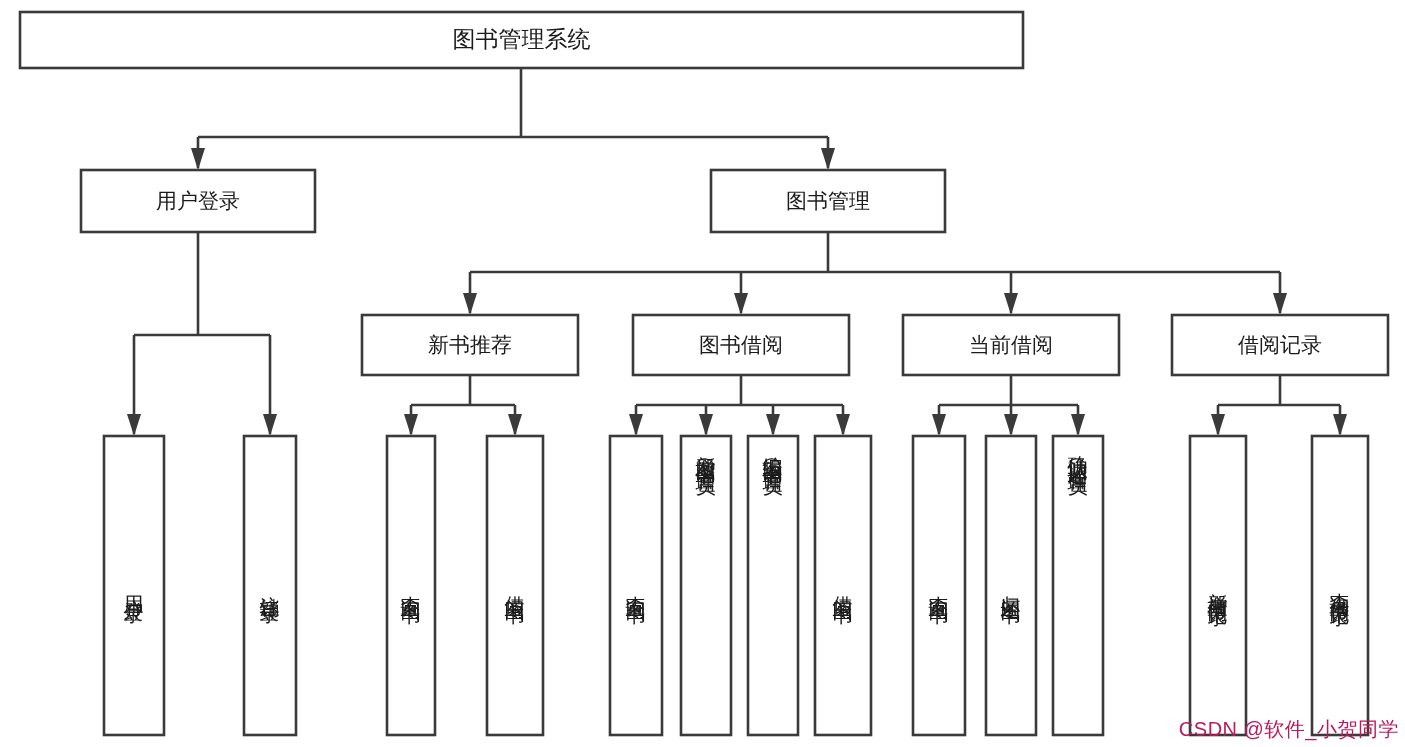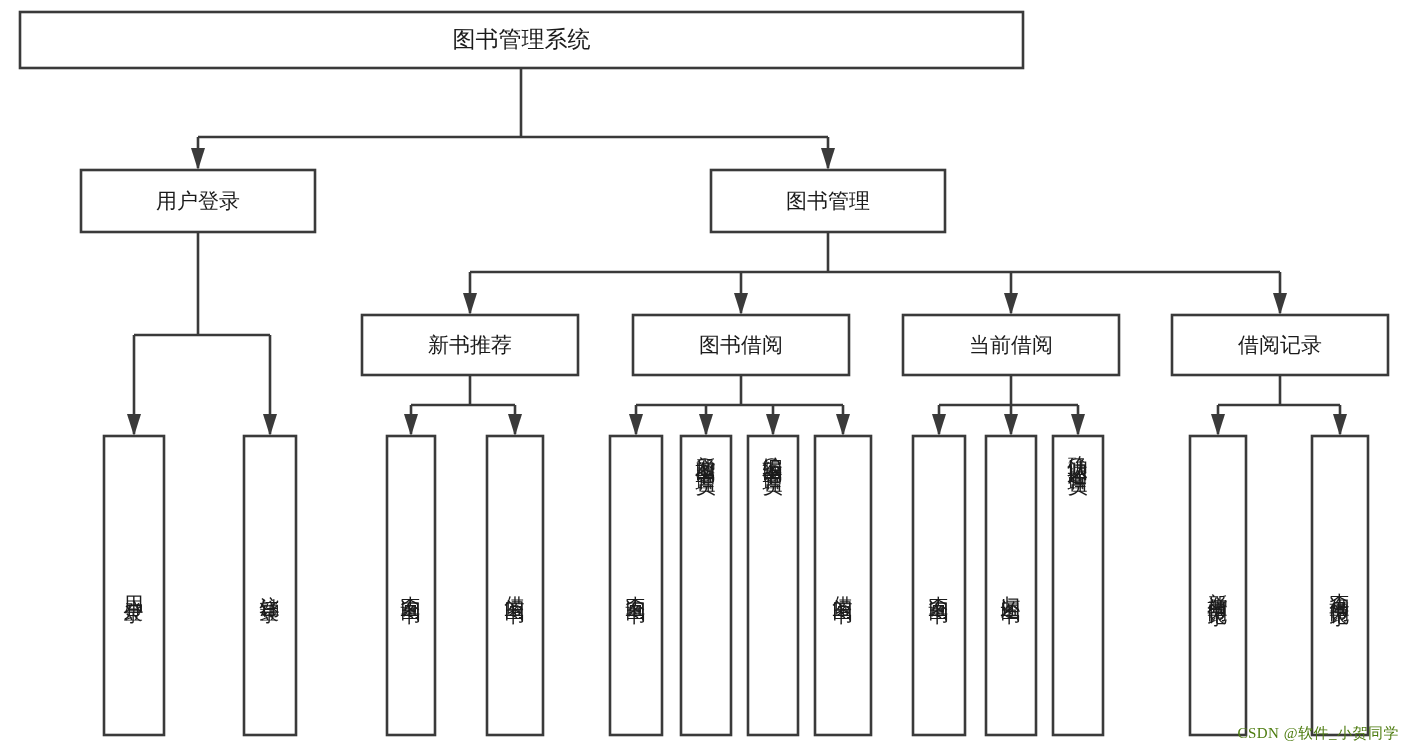--- a/index.html
+++ b/index.html
@@ -35,23 +35,23 @@
     align-items:center;
     justify-content:flex-start;
     white-space:nowrap;
     pointer-events:none;
   }
   .vtext.center{justify-content:center;}
   .vtext.top{justify-content:flex-start;padding-top:4px;box-sizing:border-box;}
   .watermark{
     position:absolute;
     right:6px;bottom:4px;
-    font-family:Liberation Serif, serif;
-    font-size:15px;
-    color:#4d7c0f;
+    font-family:Liberation Sans, sans-serif;
+    font-size:20px;
+    color:#be185d;
     white-space:nowrap;
     letter-spacing:0.5px;
   }
 </style>
 </head>
 <body>
 
 <div id="diagram-root">
 
   <svg id="tree" viewBox="0 0 1405 747" xmlns="http://www.w3.org/2000/svg">

